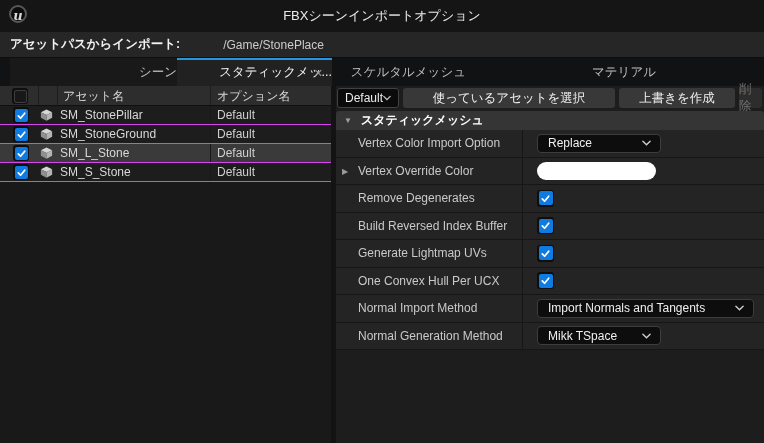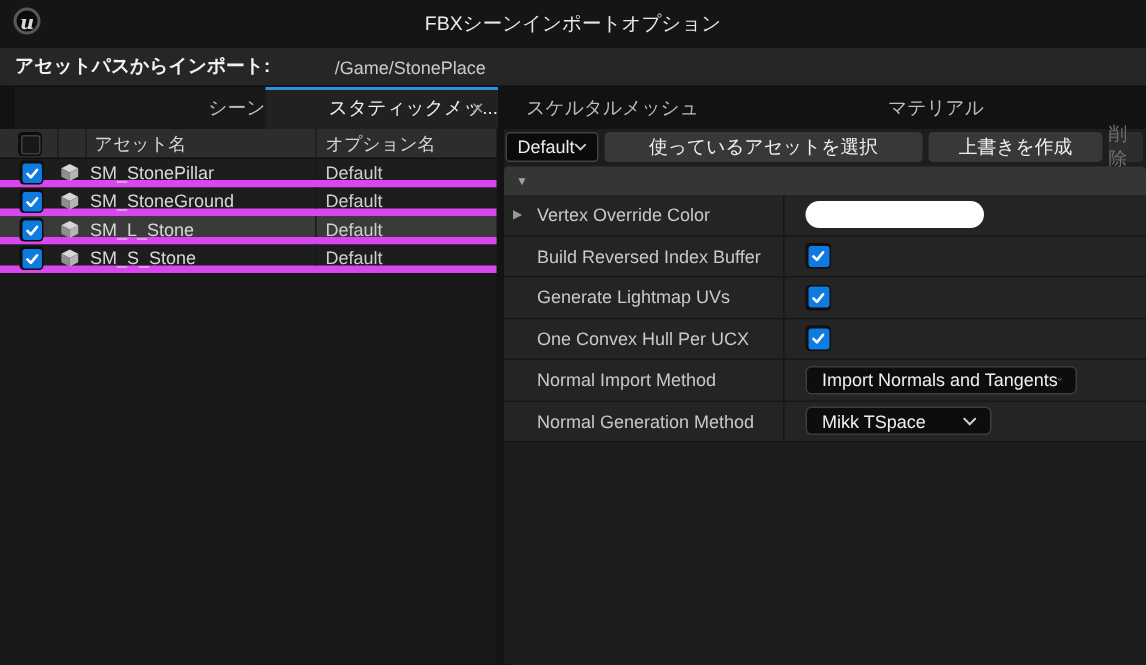--- a/index.html
+++ b/index.html
@@ -40,21 +40,21 @@
   .tab-close { position:absolute; right:9px; top:1px; color:#9a9a9a; font-size:11px; line-height:25px; }
   .rtab1 { left:336px; width:130px; }
   .rtab2 { left:466px; width:190px; }
 
   
   .left-panel { position:absolute; top:86px; left:0; width:331px; bottom:0; background:#191919;text-align:center; }
   .table-header { position:relative; height:20px; background:#2d2d2d; border-bottom:1px solid #101010; }
   .hdr-div { position:absolute; top:0; bottom:0; width:1px; background:#1d1d1d; }
   .hdr-label { position:absolute; top:0; line-height:20px; font-size:12px; color:#d6d6d6; }
 
-  .asset-row { position:relative; height:19px; background:#1d1d1d; border-bottom:5px solid #d946ef; }
+  .asset-row { position:relative; height:19px; background:#1d1d1d; border-bottom:1px solid #d946ef; }
   .asset-row.selected { background:#3a3a3a; }
   .row-div { position:absolute; left:210px; top:0; bottom:0; width:1px; background:#19191c; }
   .asset-name { position:absolute; left:60px; top:0; line-height:18px; font-size:12px; color:#d8d8d8; }
   .asset-option { position:absolute; left:217px; top:0; line-height:18px; font-size:12px; color:#cfcfcf; }
   .mesh-icon { position:absolute; left:39px; top:2px; }
 
   
   .cbf { width:16px; height:16px; background:#0e0e0e; border-radius:3px;
          display:flex; align-items:center; justify-content:center; }
   .cbf.abs { position:absolute; left:13px; top:1px; }
@@ -88,21 +88,21 @@
                    color:#9a9a9a; font-size:8px; }
   .prop-value-cell { flex:1; display:flex; align-items:center; padding-left:14px; }
 
   .v-cbf { width:17px; height:17px; background:#0e0e0e; border-radius:3px;
            display:flex; align-items:center; justify-content:center; }
   .v-cb { width:14px; height:14px; background:#0f7ae0; border-radius:2px;
           display:flex; align-items:center; justify-content:center; }
   .v-dd { width:124px; height:19px; background:#0d0d0d; border:1px solid #3d3d3d; border-radius:4px;
           display:flex; align-items:center; justify-content:space-between;
           padding:0 9px 0 10px; color:#efefef; font-size:12px; white-space:nowrap; }
-  .v-dd.wide { width:181px; }
+  .v-dd.wide { width:217px; }
   .v-color { width:119px; height:18px; border-radius:9px; }
 </style>
 </head>
 <body>
 
 <div class="titlebar">
   <div class="ue-logo">u</div>
   <div class="win-title">FBXシーンインポートオプション</div>
 </div>
 
@@ -212,76 +212,104 @@
         <path d="M1 1 L5 5 L9 1" stroke="#cfcfcf" stroke-width="1.5" fill="none" stroke-linecap="round"></path>
       </svg>
     </div>
     <div class="btn btn-select">使っているアセットを選択</div>
     <div class="btn btn-override">上書きを作成</div>
     <div class="btn btn-delete">削除</div>
   </div>
 
   <div class="section-header">
     <span class="section-arrow">▼</span>
+    <span class="section-title">スタティックメッシュ</span>
   </div>
 
   <div class="details" id="detail-rows">
+      <div class="prop-row">
+        <div class="prop-label-cell">
+          <span>Vertex Color Import Option</span>
+        </div>
+        <div class="prop-value-cell">
+          <div class="v-dd">
+            <span>Replace</span>
+            <svg width="9" height="6" viewBox="0 0 10 6">
+              <path d="M1 1 L5 5 L9 1" stroke="#cfcfcf" stroke-width="1.5" fill="none" stroke-linecap="round"></path>
+            </svg>
+          </div>
+        </div>
+      </div>
       <div class="prop-row">
         <div class="prop-label-cell">
           <span class="prop-expander">▶</span>
           <span>Vertex Override Color</span>
         </div>
         <div class="prop-value-cell">
           <div class="v-color" style="background: rgb(255, 255, 255);"></div>
         </div>
       </div>
       <div class="prop-row">
         <div class="prop-label-cell">
-          <span>Build Reversed Index Buffer</span>
+          <span>Remove Degenerates</span>
         </div>
         <div class="prop-value-cell">
           <span class="v-cbf">
             <span class="v-cb">
               <svg width="11" height="11" viewBox="0 0 12 12">
                 <path d="M2.5 6.5 L5 9 L9.5 3.5" stroke="#ffffff" stroke-width="1.9" fill="none" stroke-linecap="round" stroke-linejoin="round"></path>
               </svg>
             </span>
           </span>
         </div>
       </div>
       <div class="prop-row">
         <div class="prop-label-cell">
-          <span>Generate Lightmap UVs</span>
+          <span>Build Reversed Index Buffer</span>
         </div>
         <div class="prop-value-cell">
           <span class="v-cbf">
             <span class="v-cb">
               <svg width="11" height="11" viewBox="0 0 12 12">
                 <path d="M2.5 6.5 L5 9 L9.5 3.5" stroke="#ffffff" stroke-width="1.9" fill="none" stroke-linecap="round" stroke-linejoin="round"></path>
               </svg>
             </span>
           </span>
         </div>
       </div>
       <div class="prop-row">
         <div class="prop-label-cell">
-          <span>One Convex Hull Per UCX</span>
+          <span>Generate Lightmap UVs</span>
         </div>
         <div class="prop-value-cell">
           <span class="v-cbf">
             <span class="v-cb">
               <svg width="11" height="11" viewBox="0 0 12 12">
                 <path d="M2.5 6.5 L5 9 L9.5 3.5" stroke="#ffffff" stroke-width="1.9" fill="none" stroke-linecap="round" stroke-linejoin="round"></path>
               </svg>
             </span>
           </span>
         </div>
       </div>
       <div class="prop-row">
         <div class="prop-label-cell">
+          <span>One Convex Hull Per UCX</span>
+        </div>
+        <div class="prop-value-cell">
+          <span class="v-cbf">
+            <span class="v-cb">
+              <svg width="11" height="11" viewBox="0 0 12 12">
+                <path d="M2.5 6.5 L5 9 L9.5 3.5" stroke="#ffffff" stroke-width="1.9" fill="none" stroke-linecap="round" stroke-linejoin="round"></path>
+              </svg>
+            </span>
+          </span>
+        </div>
+      </div>
+      <div class="prop-row">
+        <div class="prop-label-cell">
           <span>Normal Import Method</span>
         </div>
         <div class="prop-value-cell">
           <div class="v-dd wide">
             <span>Import Normals and Tangents</span>
             <svg width="9" height="6" viewBox="0 0 10 6">
               <path d="M1 1 L5 5 L9 1" stroke="#cfcfcf" stroke-width="1.5" fill="none" stroke-linecap="round"></path>
             </svg>
           </div>
         </div>

